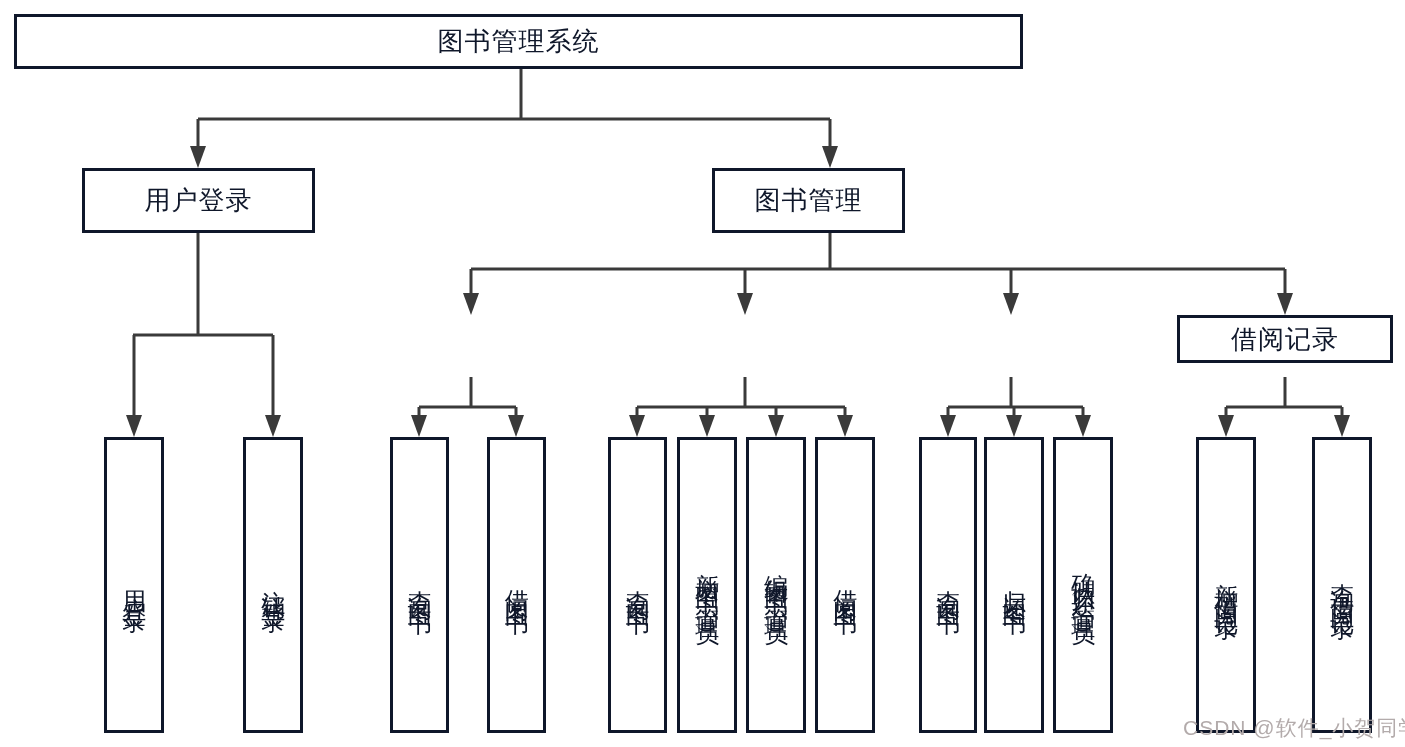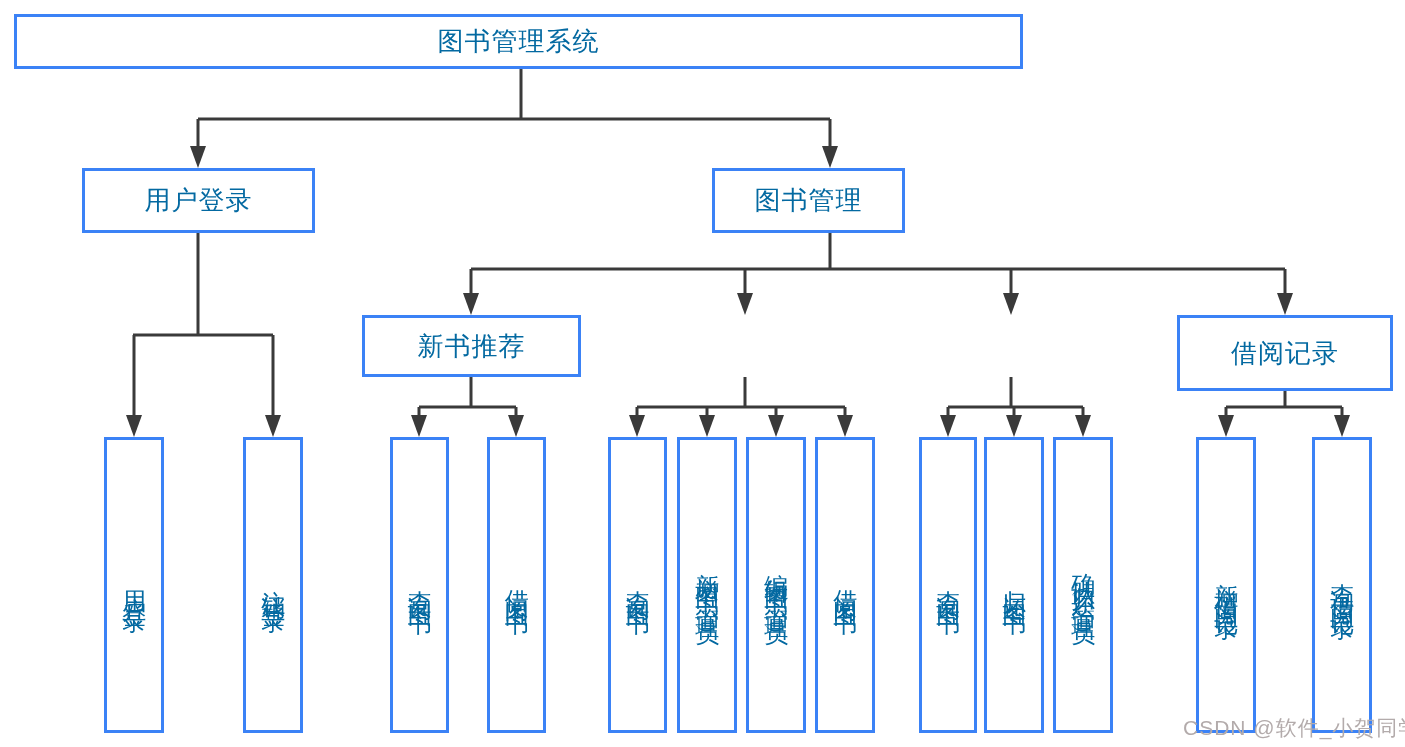--- a/index.html
+++ b/index.html
@@ -13,25 +13,25 @@
   }
   svg.wires {
     position: absolute;
     left: 0; top: 0;
     z-index: 0;
   }
   .box {
     position: absolute;
     box-sizing: border-box;
     background: #ffffff;
-    border: 3px solid #3b82f6;
+    border: 3px solid #0f172a;
     display: flex;
     align-items: center;
     justify-content: center;
-    color: #0369a1;
+    color: #0f172a;
     z-index: 1;
   }
   .hlabel {
     font-size: 26px;
     letter-spacing: 1px;
     white-space: nowrap;
   }
   .vtext {
     writing-mode: vertical-rl;
     text-orientation: mixed;
@@ -99,24 +99,21 @@
     <span class="hlabel">图书管理系统</span>
   </div>
 
   <div class="box" style="left:82px;top:168px;width:233px;height:65px">
     <span class="hlabel">用户登录</span>
   </div>
   <div class="box" style="left:712px;top:168px;width:193px;height:65px">
     <span class="hlabel">图书管理</span>
   </div>
 
-  <div class="box" style="left:362px;top:315px;width:219px;height:62px">
-    <span class="hlabel">新书推荐</span>
-  </div>
-  <div class="box" style="left:1177px;top:315px;width:216px;height:76px">
+  <div class="box" style="left:1177px;top:315px;width:216px;height:48px">
     <span class="hlabel">借阅记录</span>
   </div>
 
   <div class="box" style="left:104px;top:437px;width:60px;height:296px">
     <span class="vtext">用户登录</span>
   </div>
   <div class="box" style="left:243px;top:437px;width:60px;height:296px">
     <span class="vtext">注销登录</span>
   </div>
 

